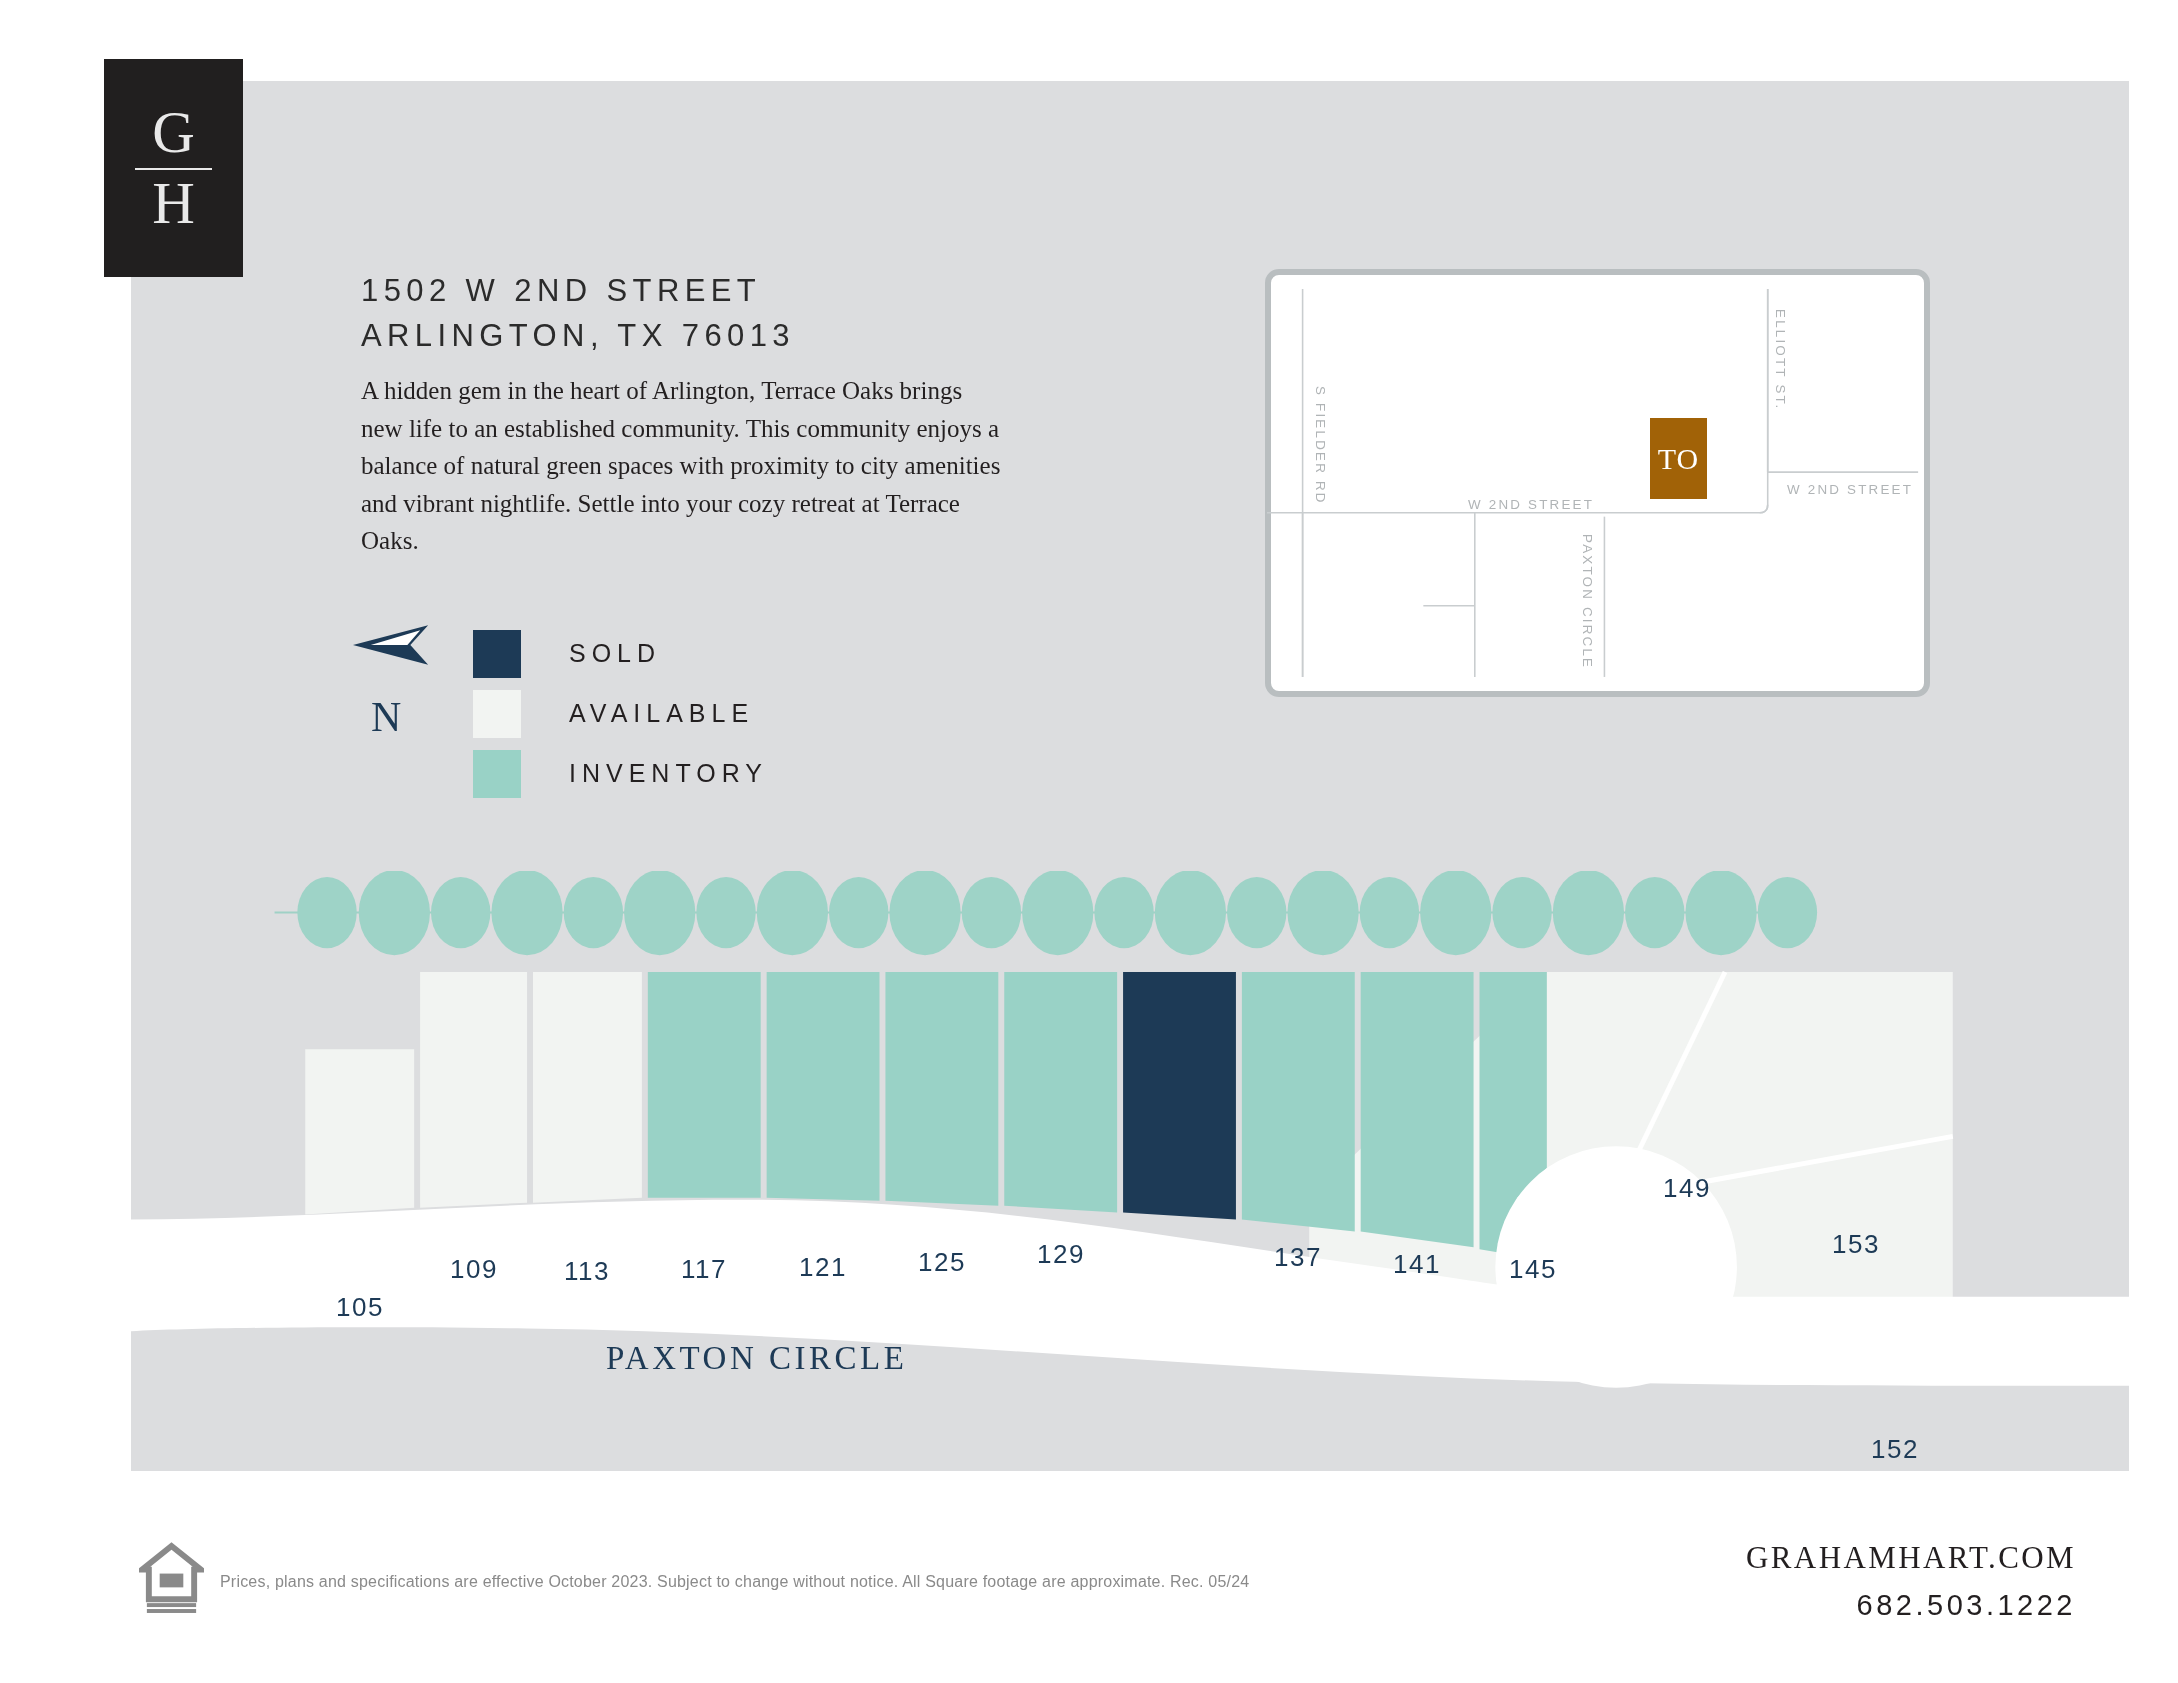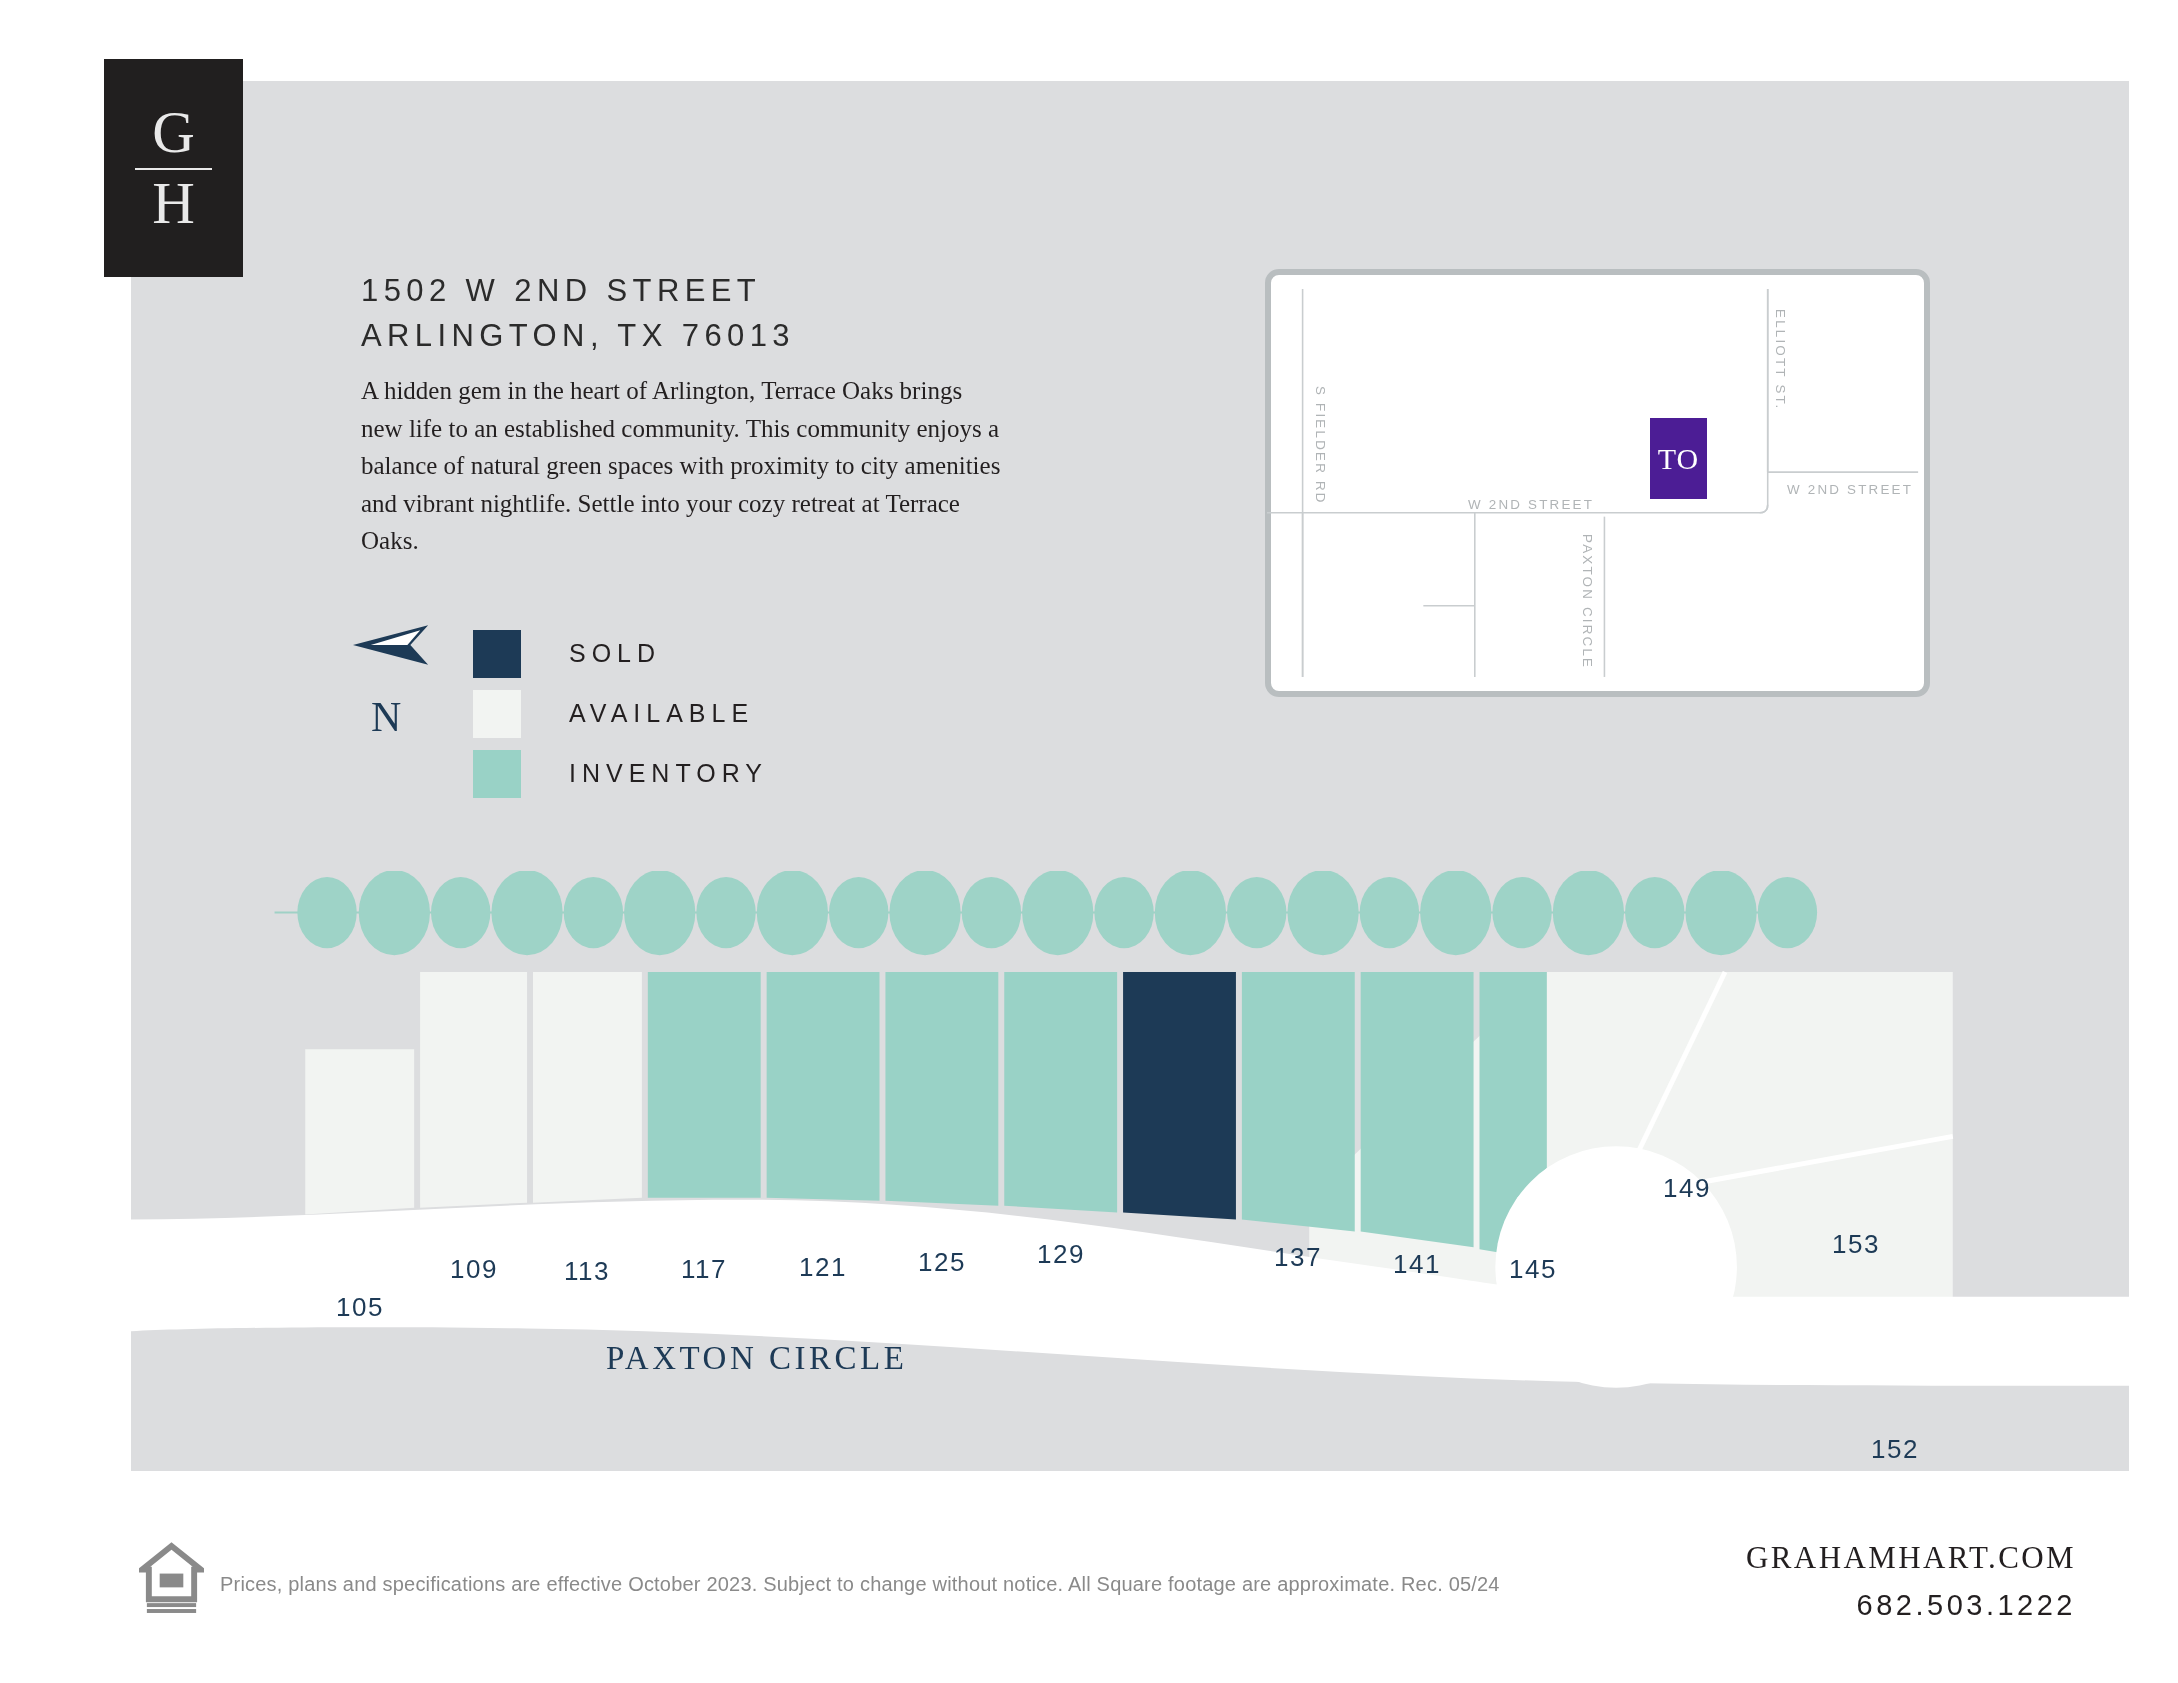--- a/index.html
+++ b/index.html
@@ -75,21 +75,21 @@
     border:6px solid #b9bec0;border-radius:14px;
   }
   .vmap svg{position:absolute;left:0;top:0;}
   .vmap-lbl{
     position:absolute;font-size:13.4px;letter-spacing:2.2px;color:#b0b4b6;
     white-space:nowrap;font-weight:400;
   }
   .vrot{transform:rotate(90deg);transform-origin:left top;}
   .to-box{
     position:absolute;left:385px;top:149px;width:57px;height:81px;
-    background:#4c1d95;display:flex;align-items:center;justify-content:center;
+    background:#a16207;display:flex;align-items:center;justify-content:center;
   }
   .to-box span{
     color:#fff;font-family:"Liberation Serif",serif;font-size:30px;letter-spacing:1px;
   }
 
   
   .plan{position:absolute;left:131px;top:871px;width:1998px;height:604px;}
   .plan svg{display:block;}
   .lot-num{
     position:absolute;font-size:26px;color:#1d3a56;letter-spacing:1.5px;
@@ -99,21 +99,21 @@
   .street-label{
     position:absolute;left:606px;top:1340px;
     font-family:"Liberation Serif",serif;
     font-size:33px;letter-spacing:3.5px;color:#1d3a56;white-space:nowrap;
   }
 
   
   .eh-logo{position:absolute;left:139px;top:1540px;width:65px;height:77px;}
   .disclaimer{
     position:absolute;left:220px;top:1573px;
-    font-size:20px;color:#8a8a8a;letter-spacing:0.2px;white-space:nowrap;
+    font-size:16px;color:#8a8a8a;letter-spacing:0.2px;white-space:nowrap;
   }
   .site{
     position:absolute;right:102px;top:1540px;
     font-family:"Liberation Serif",serif;
     font-size:31px;letter-spacing:2.4px;color:#231f20;text-align:right;
     white-space:nowrap;
   }
   .phone{
     position:absolute;right:102px;top:1589px;
     font-size:29px;letter-spacing:3.5px;color:#231f20;text-align:left;

